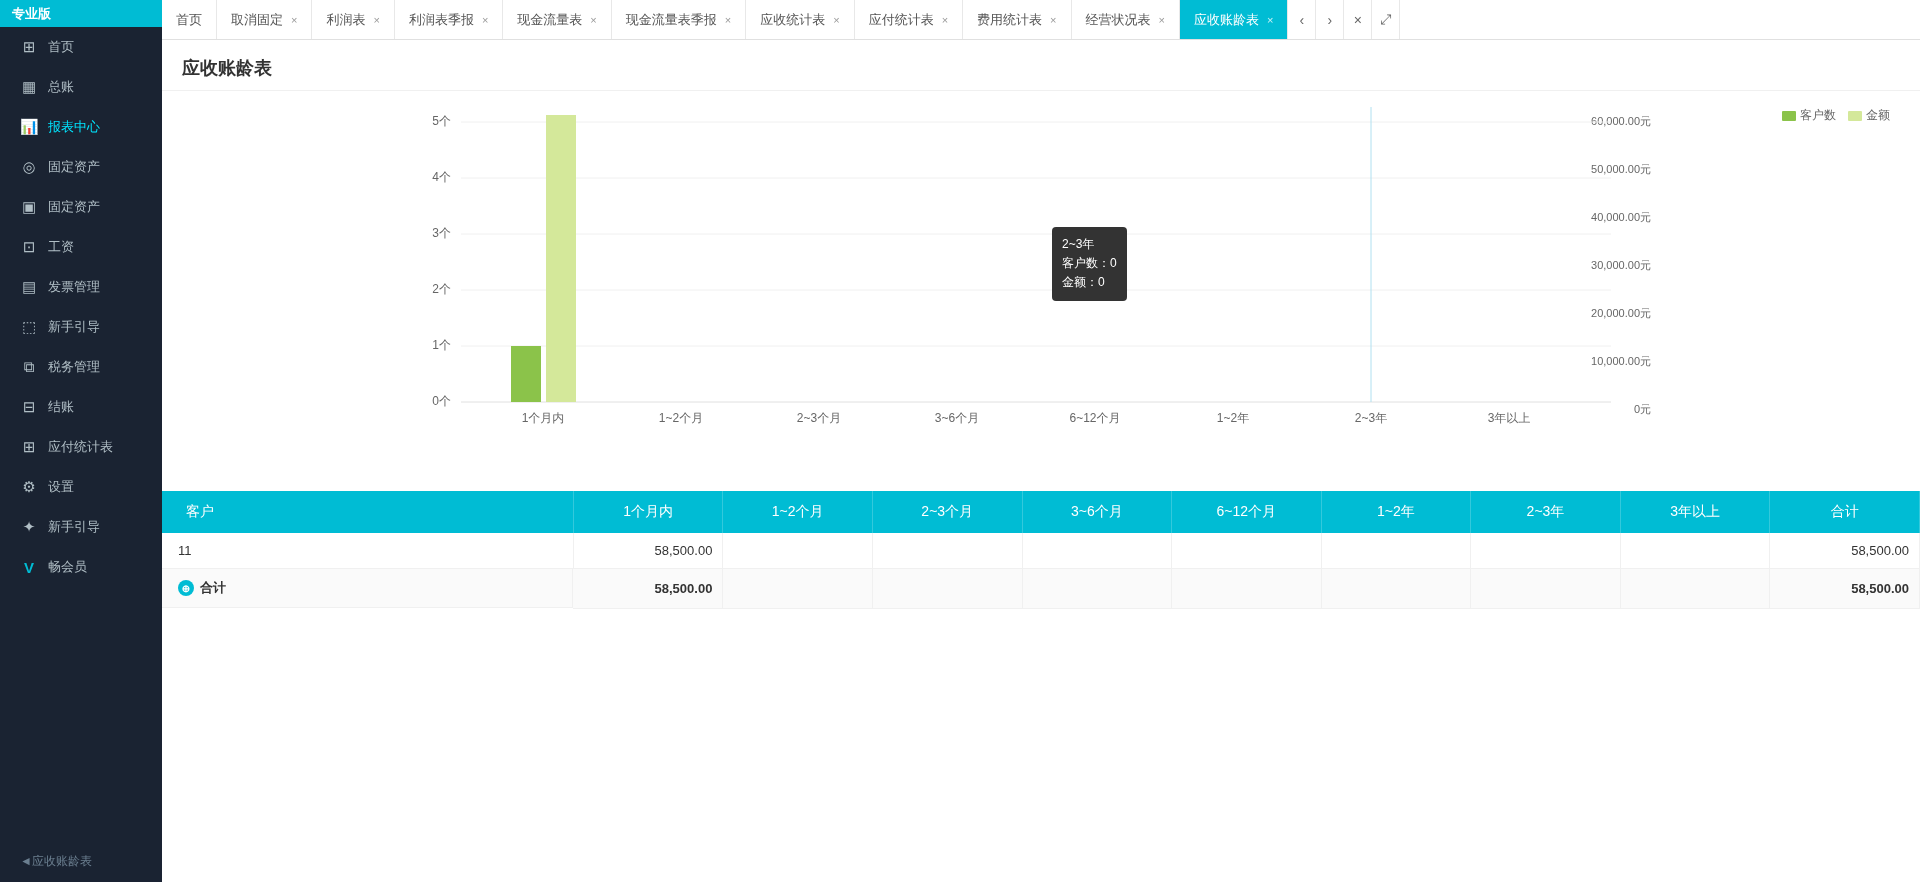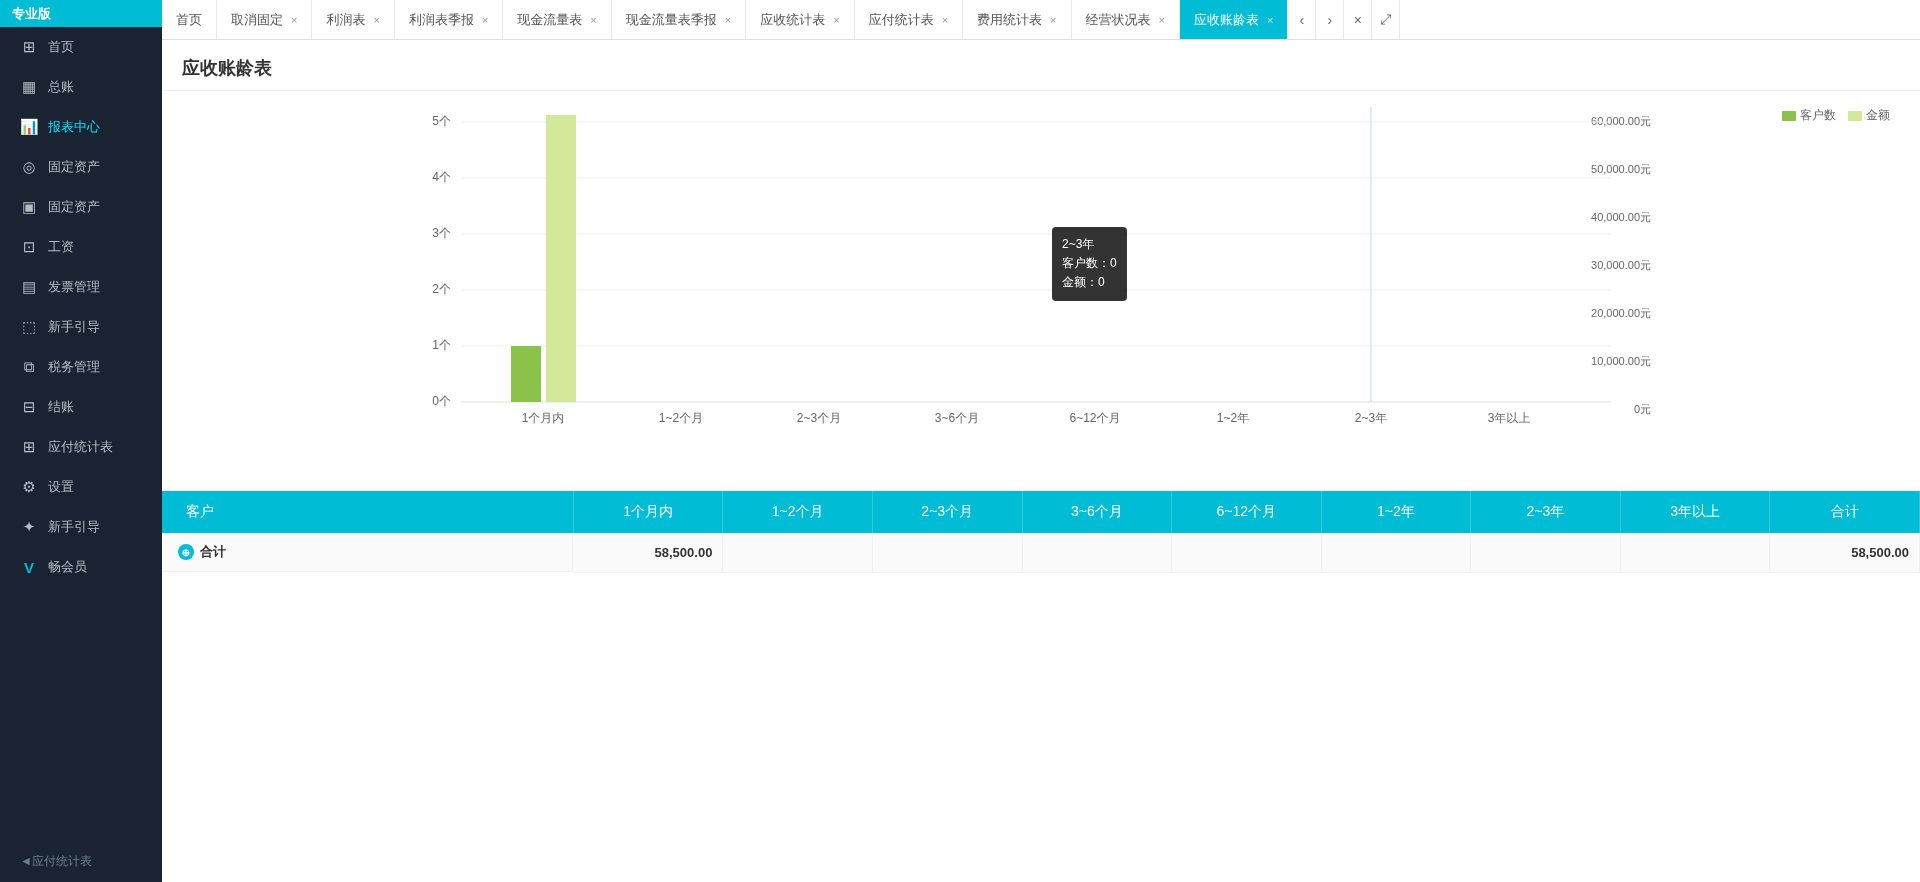--- a/index.html
+++ b/index.html
@@ -319,21 +319,21 @@
   <div class="sidebar-item">
     <span class="sidebar-icon">✦</span>
     <span>新手引导</span>
   </div>
   <div class="sidebar-item">
     <span class="sidebar-icon" style="font-weight:bold;color:#00bcd4;">V</span>
     <span>畅会员</span>
   </div>
 
   <div class="sidebar-bottom">
-    <span>◄应付统计表</span>
+    <span>◄应收账龄表</span>
   </div>
 </div>
 
 <div class="main">
 
   <div class="tab-bar">
     <div class="tab-item">
       <span>首页</span>
     </div>
     <div class="tab-item">
@@ -463,20 +463,32 @@
           <th style="width:8%;">2~3个月</th>
           <th style="width:8%;">3~6个月</th>
           <th style="width:8%;">6~12个月</th>
           <th style="width:8%;">1~2年</th>
           <th style="width:8%;">2~3年</th>
           <th style="width:8%;">3年以上</th>
           <th style="width:8%;">合计</th>
         </tr>
       </thead>
       <tbody>
+        <tr class="table-row">
+          <td>11</td>
+          <td style="text-align:right;padding-right:10px;">58,500.00</td>
+          <td></td>
+          <td></td>
+          <td></td>
+          <td></td>
+          <td></td>
+          <td></td>
+          <td></td>
+          <td style="text-align:right;padding-right:10px;">58,500.00</td>
+        </tr>
         <tr class="total-row">
           <td>
             <span class="total-icon">⊕</span>
             <span>合计</span>
           </td>
           <td style="text-align:right;padding-right:10px;">58,500.00</td>
           <td></td>
           <td></td>
           <td></td>
           <td></td>

